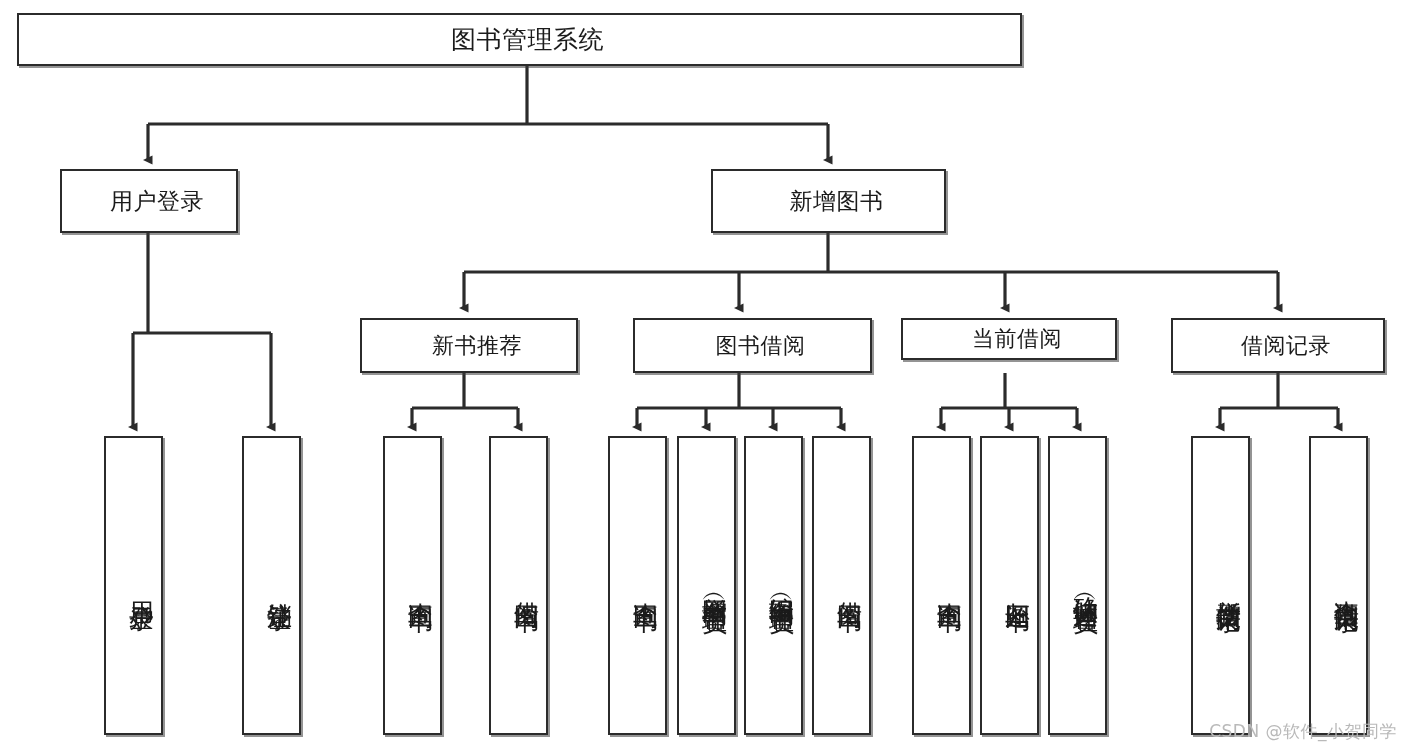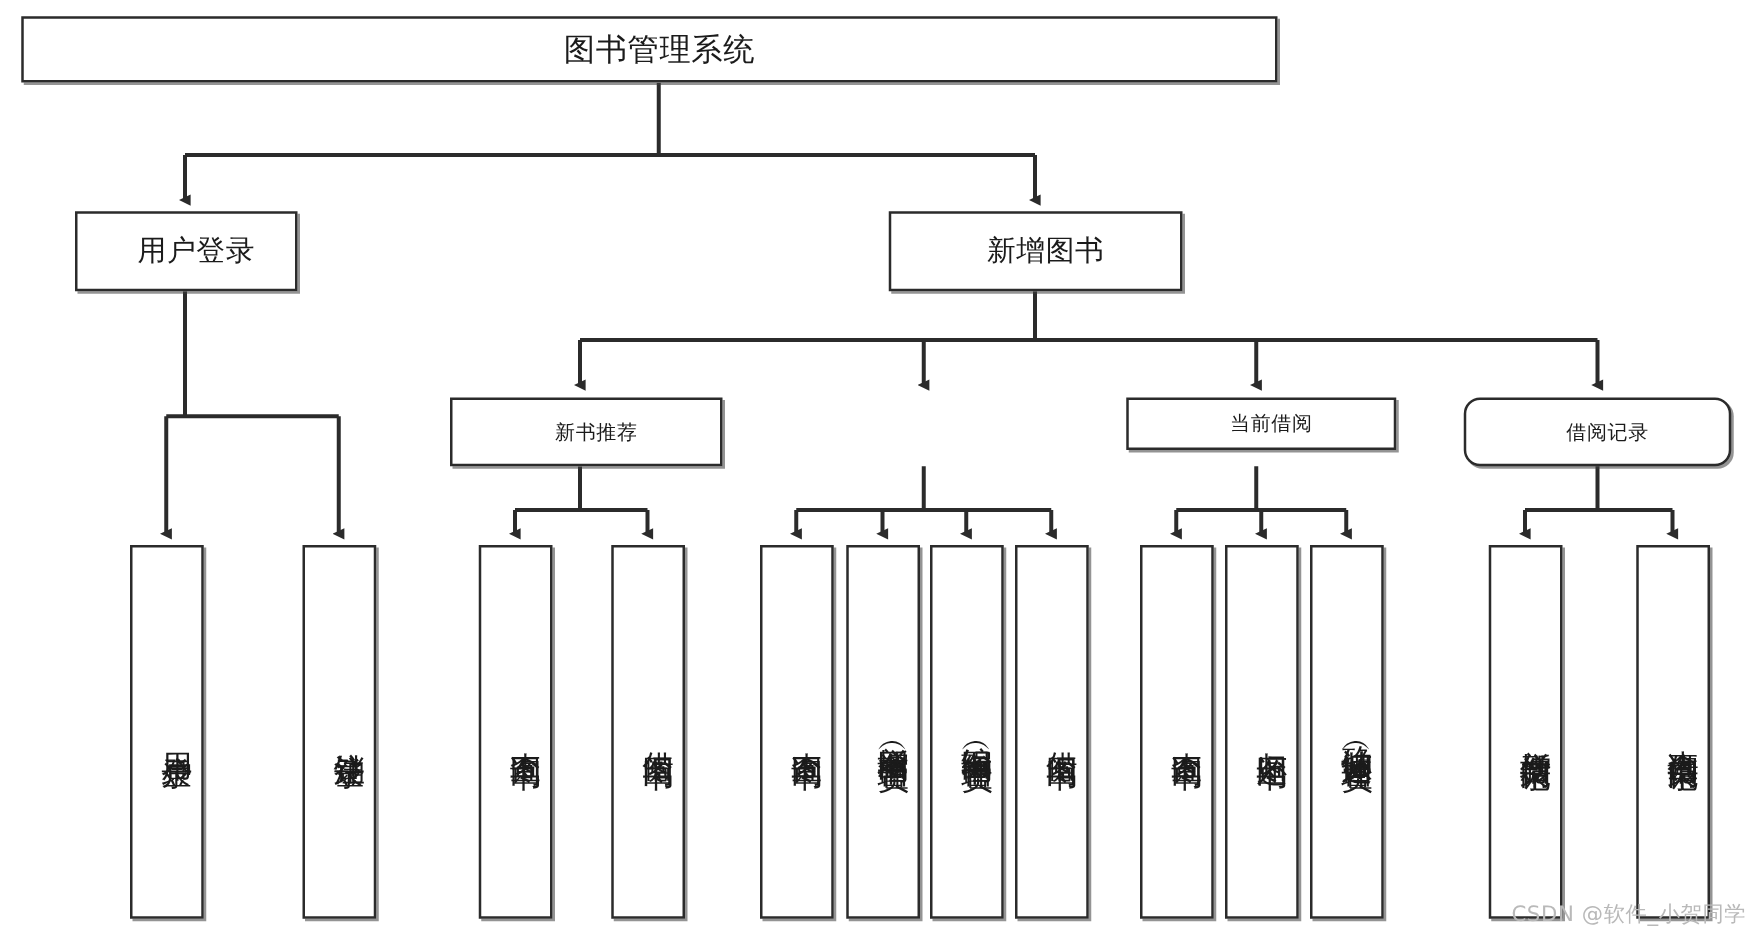--- a/index.html
+++ b/index.html
@@ -40,21 +40,21 @@
   }
   .node-label {
     color: #1b1b1b;
     text-align: center;
     line-height: 1.08;
     letter-spacing: 0.5px;
     white-space: nowrap;
   }
   .node.level-0 .node-label { font-size: 25px; }
   .node.level-1 .node-label { font-size: 23px; }
-  .node.level-2 .node-label { font-size: 16px; }
+  .node.level-2 .node-label { font-size: 22px; }
   .node.leaf {
     align-items: center;
     justify-content: center;
   }
   .node.leaf .node-label {
     writing-mode: vertical-rl;
     text-orientation: upright;
     font-size: 25px;
     line-height: 1.16;
     letter-spacing: 2px;
@@ -136,24 +136,27 @@
   <div class="node level-1" style="left:60px; top:169px; width:178px; height:64px;">
     <span class="node-label">用户登录</span>
   </div>
   <div class="node level-1" style="left:711px; top:169px; width:235px; height:64px;">
     <span class="node-label">新增图书</span>
   </div>
 
   <div class="node level-2" style="left:360px; top:318px; width:218px; height:55px;">
     <span class="node-label">新书推荐</span>
   </div>
+  <div class="node level-2" style="left:633px; top:318px; width:239px; height:55px;">
+    <span class="node-label">图书借阅</span>
+  </div>
   <div class="node level-2" style="left:901px; top:318px; width:216px; height:42px;">
     <span class="node-label">当前借阅</span>
   </div>
-  <div class="node level-2" style="left:1171px; top:318px; width:214px; height:55px;border-radius:13px;">
+  <div class="node level-2" style="left:1171px; top:318px; width:214px; height:55px;">
     <span class="node-label">借阅记录</span>
   </div>
 
   <div class="node leaf" style="left:104px; top:436px; width:59px; height:299px;">
     <span class="node-label">用户登录</span>
   </div>
   <div class="node leaf" style="left:242px; top:436px; width:59px; height:299px;">
     <span class="node-label">注销登录</span>
   </div>
 

